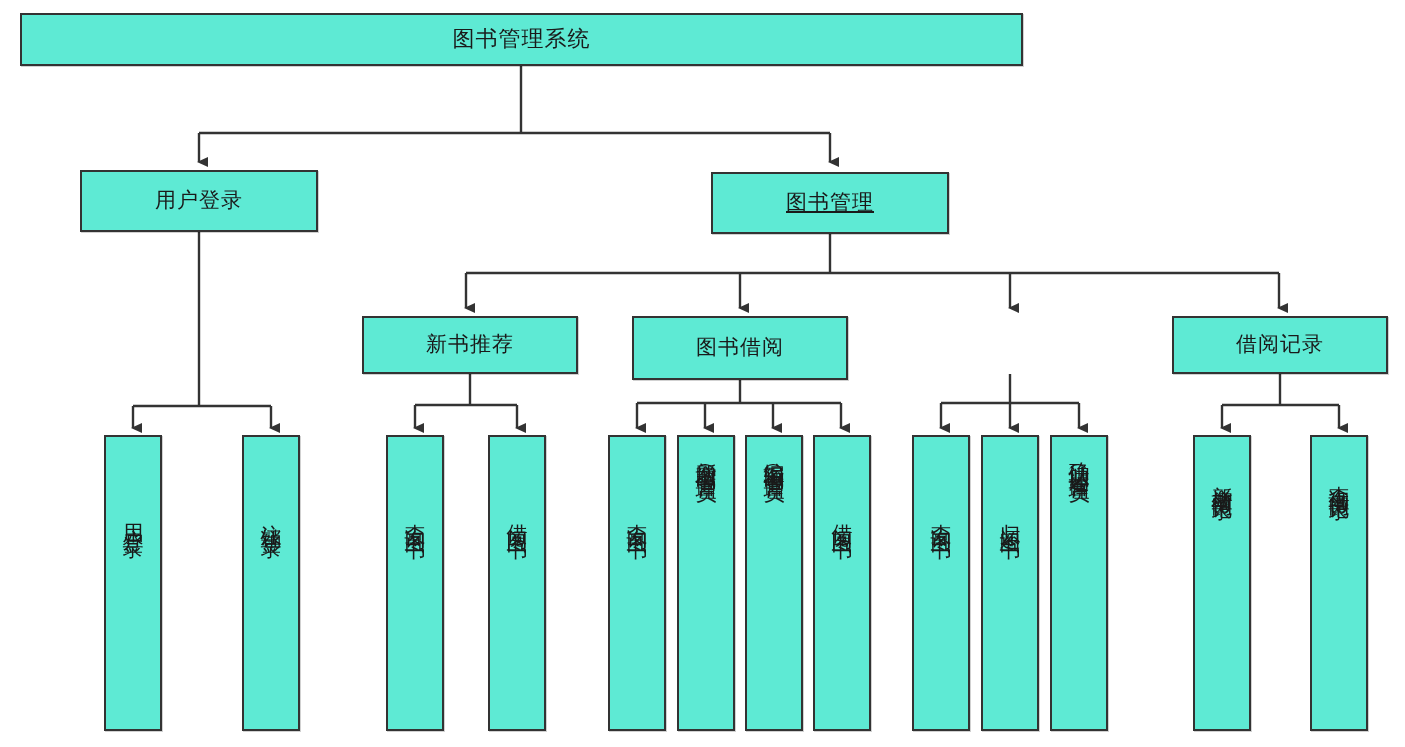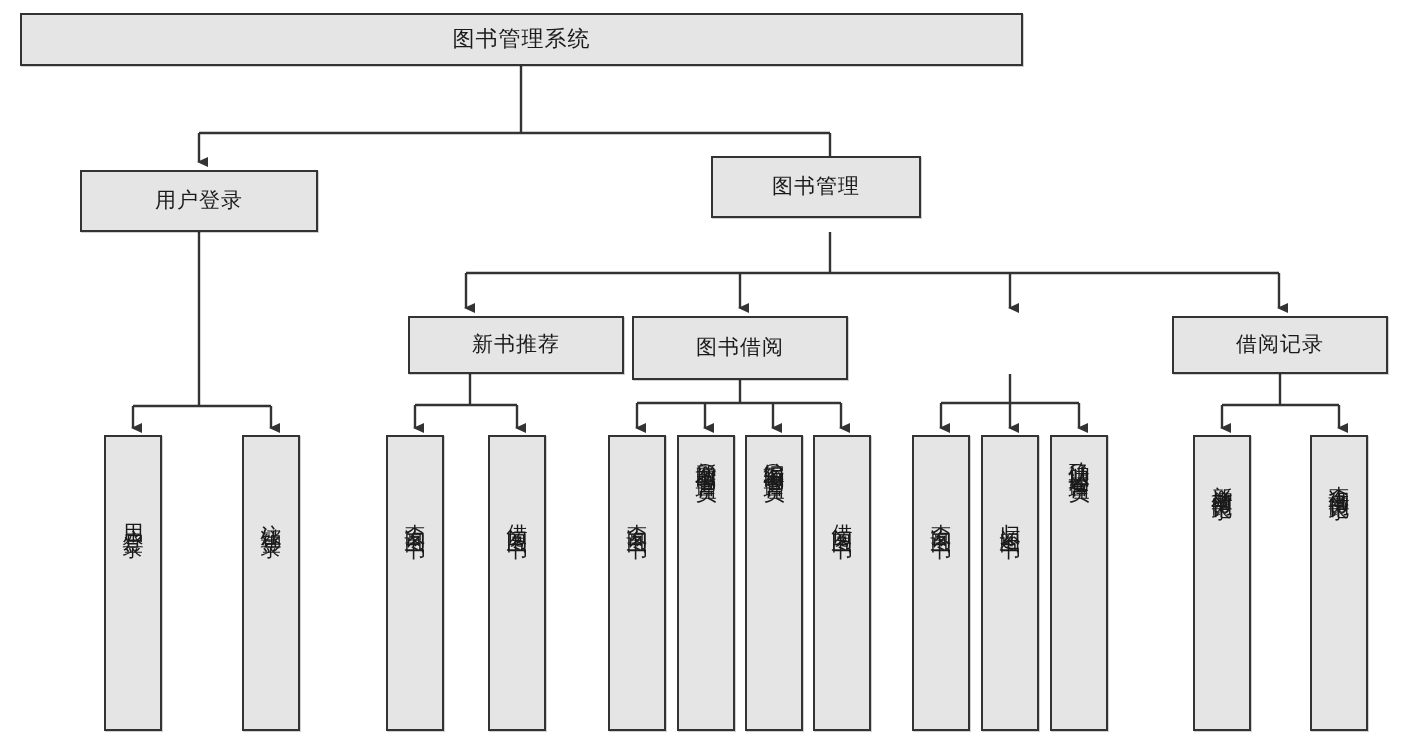--- a/index.html
+++ b/index.html
@@ -23,21 +23,21 @@
     position: absolute;
     left: 0;
     top: 0;
     width: 1405px;
     height: 747px;
     pointer-events: none;
   }
   .node {
     position: absolute;
     box-sizing: border-box;
-    background: #e5e5e5;
+    background: #5eead4;
     border: 2px solid #333333;
     display: flex;
     align-items: center;
     justify-content: center;
     color: #1a1a1a;
     box-shadow: 1px 1px 0 rgba(0,0,0,0.18);
   }
   .node .label {
     display: block;
     text-align: center;
@@ -136,25 +136,25 @@
     </g>
   </svg>
 
   <div class="node horiz" id="node-root" style="left:20px; top:13px; width:1003px; height:53px;">
     <span class="label">图书管理系统</span>
   </div>
 
   <div class="node horiz" style="left:80px; top:170px; width:238px; height:62px;">
     <span class="label">用户登录</span>
   </div>
-  <div class="node horiz" style="left:711px; top:156px; width:210px; height:62px;">
+  <div class="node horiz" style="left:711px; top:172px; width:238px; height:62px;text-decoration:underline;">
     <span class="label">图书管理</span>
   </div>
 
-  <div class="node horiz" style="left:362px; top:316px; width:216px; height:58px;margin-left:46px;">
+  <div class="node horiz" style="left:362px; top:316px; width:216px; height:58px;">
     <span class="label">新书推荐</span>
   </div>
   <div class="node horiz" style="left:632px; top:316px; width:216px; height:64px;">
     <span class="label">图书借阅</span>
   </div>
   <div class="node horiz" style="left:1172px; top:316px; width:216px; height:58px;">
     <span class="label">借阅记录</span>
   </div>
 
   <div class="node vert" style="left:104px; top:435px; width:58px; height:296px; padding-top:70px;">

